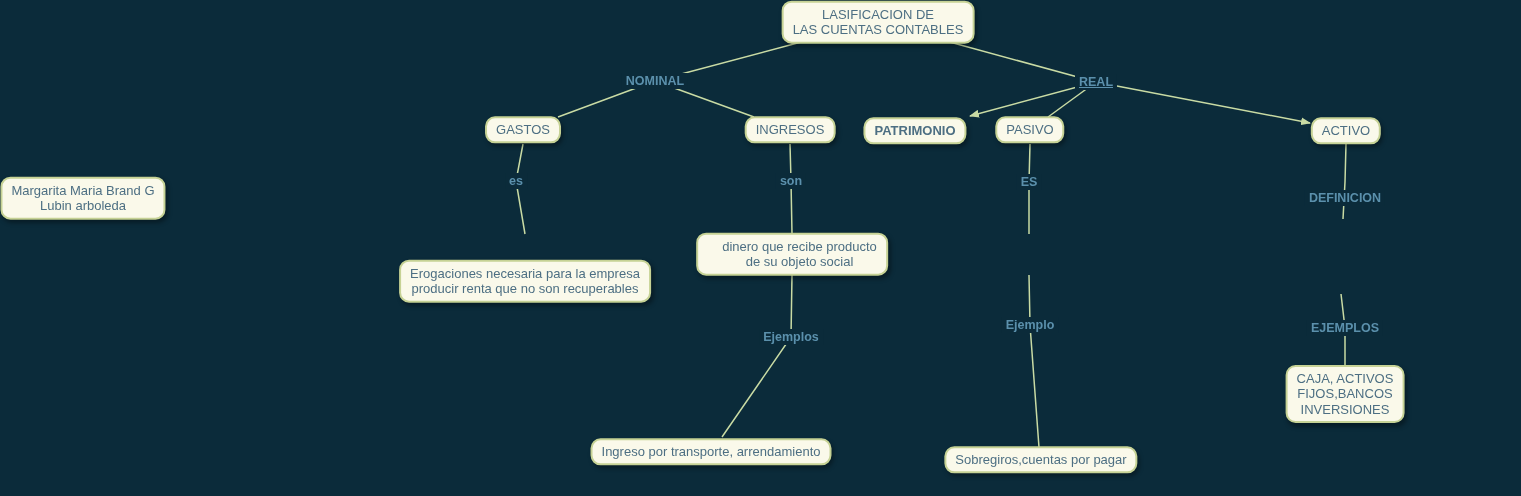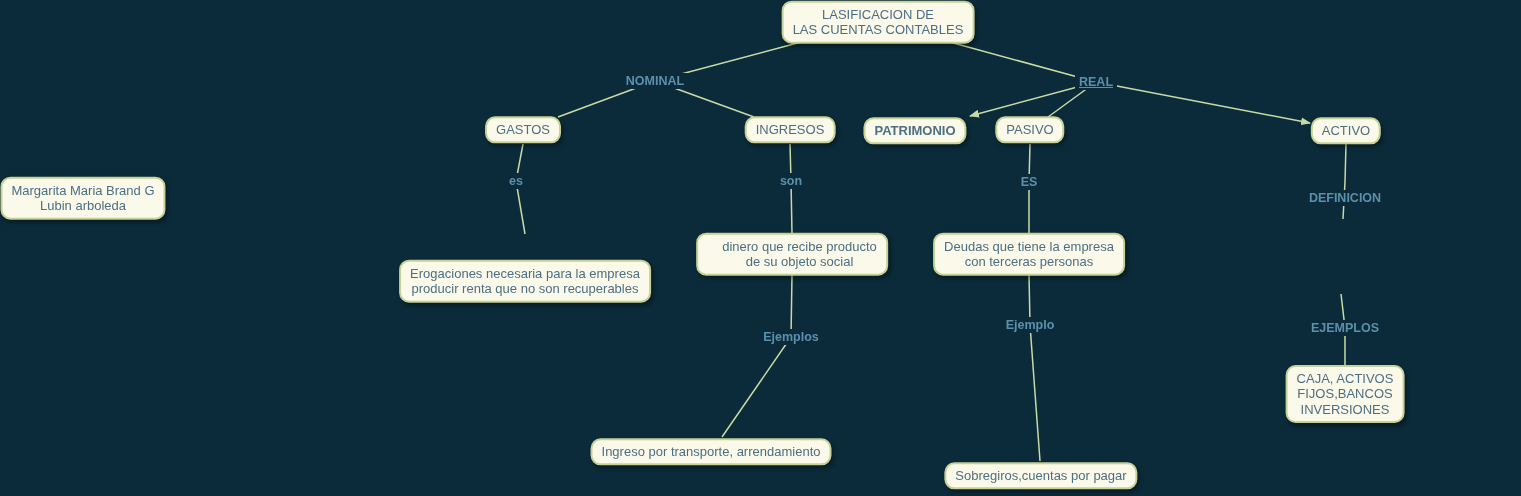--- a/index.html
+++ b/index.html
@@ -59,27 +59,25 @@
 Lubin arboleda</div>
     <div class="node" style="left: 523px; top: 130px;">GASTOS</div>
     <div class="node" style="left: 790px; top: 130px;">INGRESOS</div>
     <div class="node" style="left: 915px; top: 131px; font-weight: bold;">PATRIMONIO</div>
     <div class="node" style="left: 1030px; top: 130px;">PASIVO</div>
     <div class="node" style="left: 1346px; top: 131px;">ACTIVO</div>
     <div class="node" style="left: 525px; top: 254px; margin-top: 27px;">Erogaciones necesaria para la empresa
 producir renta que no son recuperables</div>
     <div class="node" style="left: 792px; top: 254px; padding-left: 24px;">dinero que recibe producto
 de su objeto social</div>
-    <div class="node" style="left: 1029px; top: 254px;">Deudas que tiene la empresa
-con terceras personas</div>
     <div class="node" style="left: 1345px; top: 394px;">CAJA, ACTIVOS
 FIJOS,BANCOS
 INVERSIONES</div>
     <div class="node" style="left: 711px; top: 452px;">Ingreso por transporte, arrendamiento</div>
-    <div class="node" style="left: 1041px; top: 476px;">Sobregiros,cuentas por pagar</div>
+    <div class="node" style="left: 1041px; top: 460px;">Sobregiros,cuentas por pagar</div>
     <div class="link-label" style="left: 655px; top: 81px;">NOMINAL</div>
     <div class="link-label" style="left: 1096px; top: 82px; text-decoration: underline;">REAL</div>
     <div class="link-label" style="left: 516px; top: 181px;">es</div>
     <div class="link-label" style="left: 791px; top: 181px;">son</div>
     <div class="link-label" style="left: 1029px; top: 182px;">ES</div>
     <div class="link-label" style="left: 1345px; top: 182px; margin-top: 16px;">DEFINICION</div>
     <div class="link-label" style="left: 791px; top: 337px;">Ejemplos</div>
     <div class="link-label" style="left: 1030px; top: 325px;">Ejemplo</div>
     <div class="link-label" style="left: 1345px; top: 328px;">EJEMPLOS</div>
   </div>

